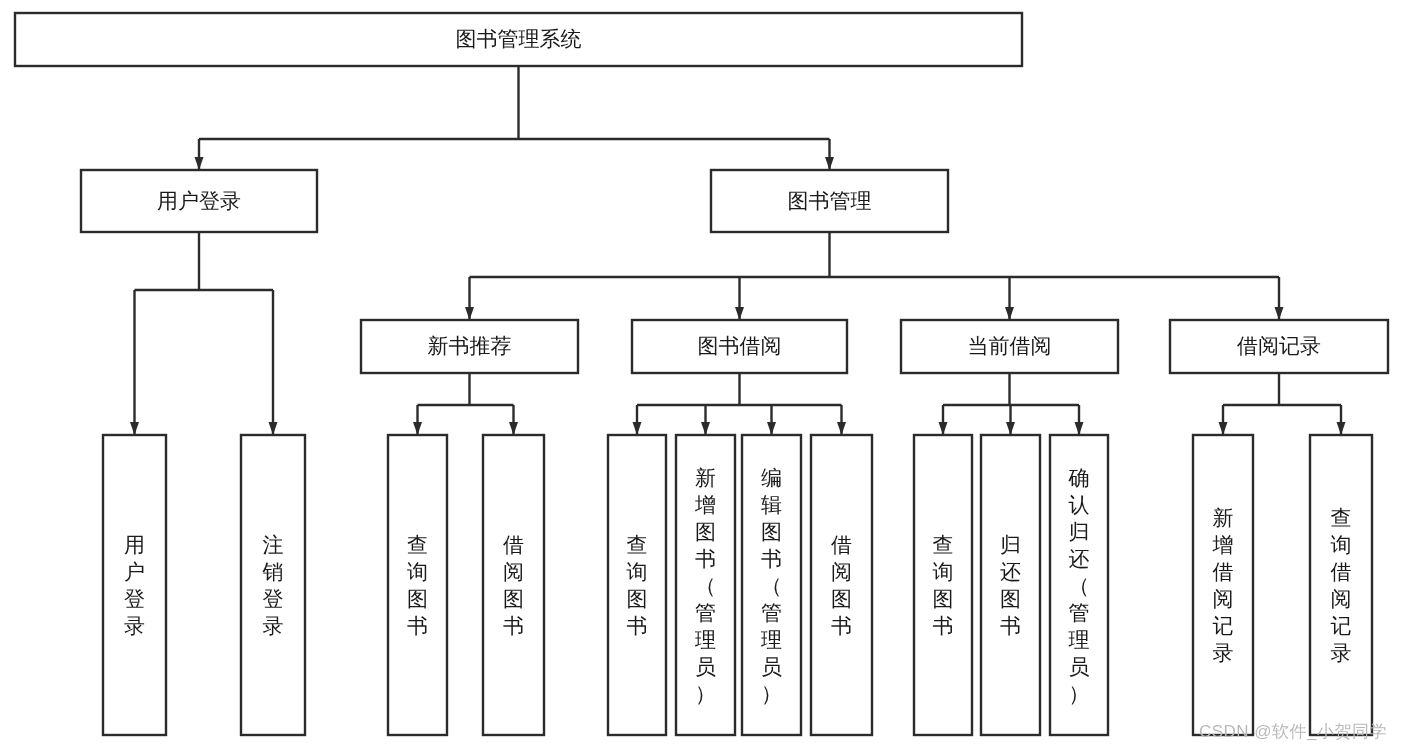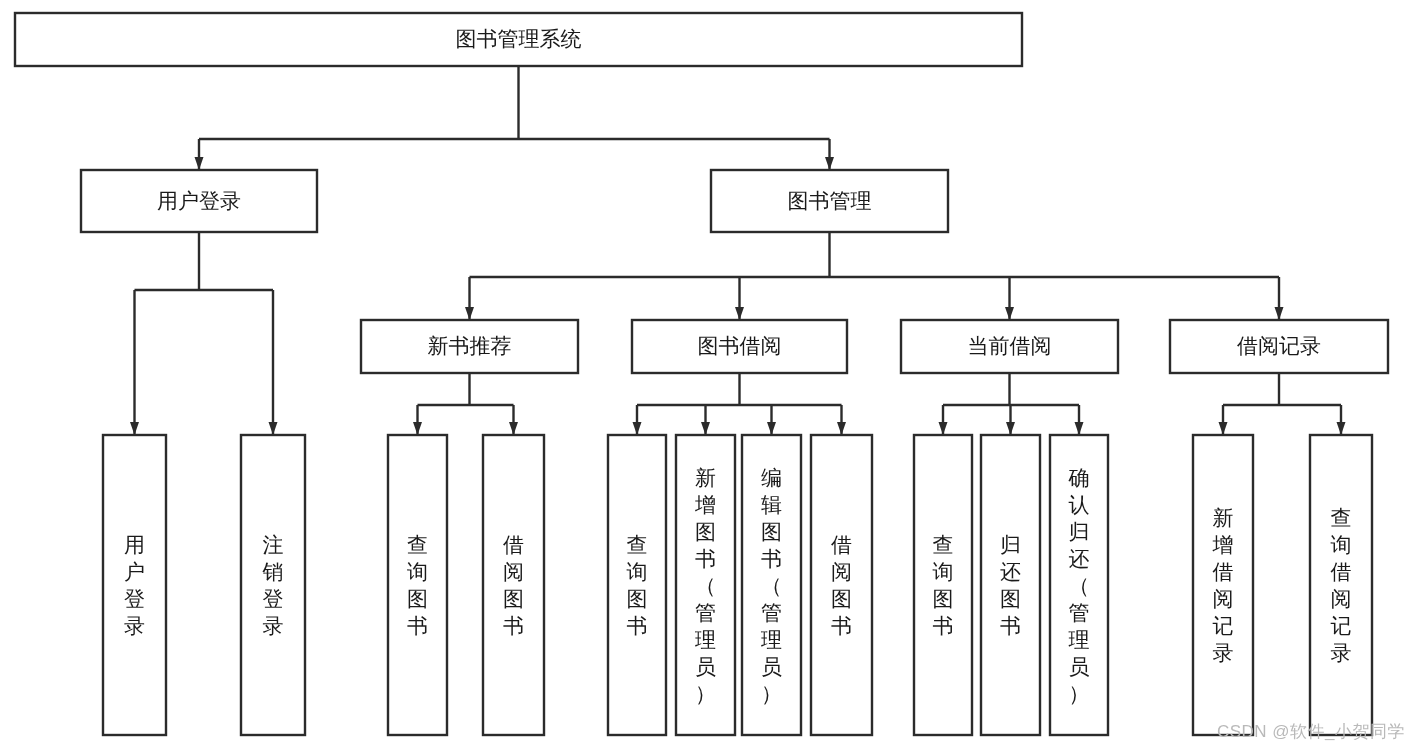--- a/index.html
+++ b/index.html
@@ -57,21 +57,21 @@
     stroke-width: 2.4;
     fill: none;
     stroke-linecap: butt;
   }
   .arrow-head {
     fill: #2b2b2b;
     stroke: none;
   }
   .watermark {
     position: absolute;
-    right: 0;
+    right: 18px;
     bottom: 4px;
     font-family: "Liberation Sans", "DejaVu Sans", sans-serif;
     font-size: 17px;
     color: #b9b9b9;
     letter-spacing: 0.5px;
     white-space: nowrap;
     pointer-events: none;
   }
 </style>
 </head>

